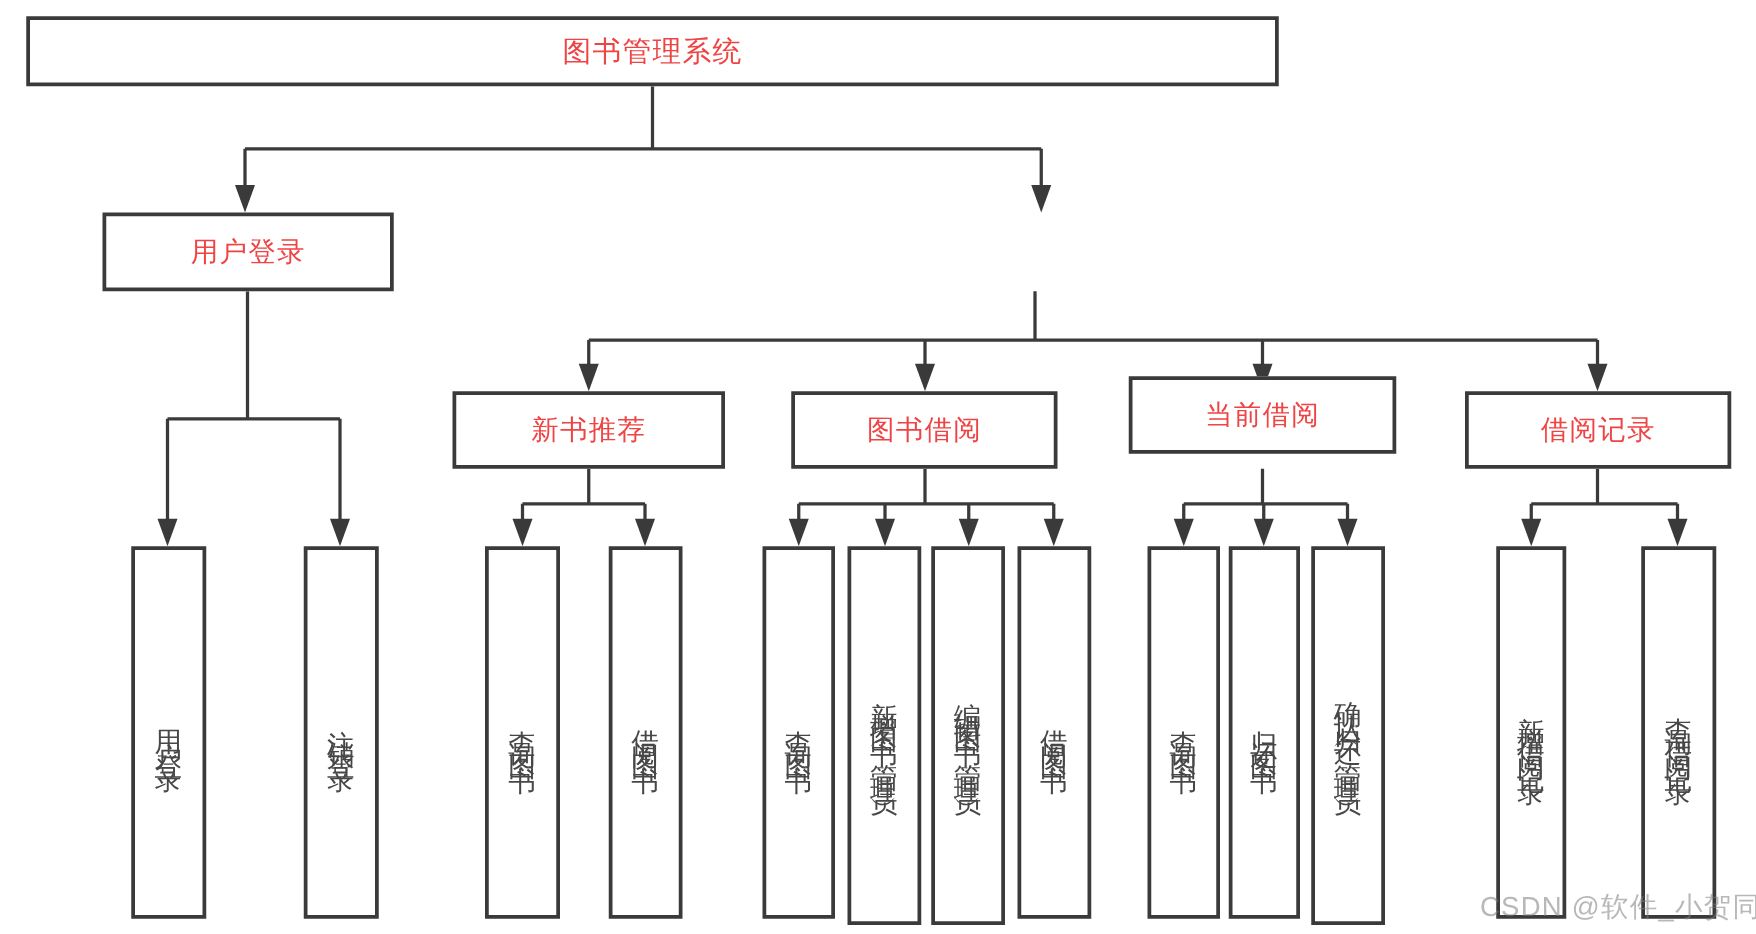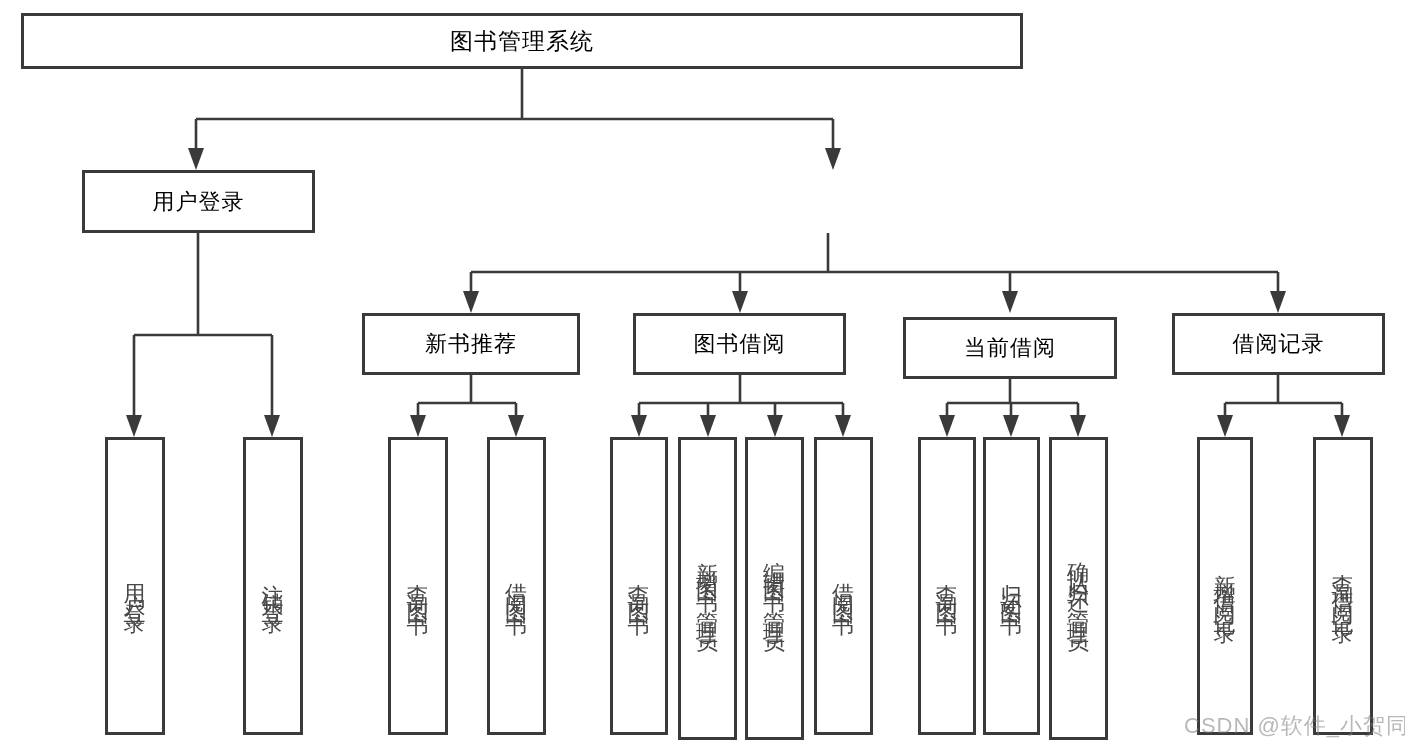--- a/index.html
+++ b/index.html
@@ -8,21 +8,21 @@
     width:1405px;height:747px;
     background:#ffffff;
     overflow:hidden;
     font-family:"Liberation Sans", sans-serif;
   }
   #wires{position:absolute;left:0;top:0;z-index:1;}
   .hbox{
     position:absolute;z-index:2;box-sizing:border-box;
     background:#ffffff;border:3px solid #3a3a3a;
     display:flex;align-items:center;justify-content:center;
-    color:#000000;font-size:22px;letter-spacing:1px;
+    color:#ef4444;font-size:22px;letter-spacing:1px;
   }
   .hbox.root{font-size:23px;}
   .vbox{
     position:absolute;z-index:2;box-sizing:border-box;
     background:#ffffff;border:3px solid #3a3a3a;
     display:flex;align-items:center;justify-content:center;
     color:#474747;
   }
   .vtext{
     writing-mode:vertical-rl;
@@ -93,21 +93,21 @@
   <div class="hbox" style="left:82px;top:170px;width:233px;height:63px;">
     <span>用户登录</span>
   </div>
 
   <div class="hbox" style="left:362px;top:313px;width:218px;height:62px;">
     <span>新书推荐</span>
   </div>
   <div class="hbox" style="left:633px;top:313px;width:213px;height:62px;">
     <span>图书借阅</span>
   </div>
-  <div class="hbox" style="left:903px;top:317px;width:214px;height:62px;">
+  <div class="hbox" style="left:903px;top:301px;width:214px;height:62px;">
     <span>当前借阅</span>
   </div>
   <div class="hbox" style="left:1172px;top:313px;width:213px;height:62px;justify-content:center;">
     <span>借阅记录</span>
   </div>
 
   <div class="vbox" style="left:105px;top:437px;width:60px;height:298px;">
     <span class="vtext">用户登录</span>
   </div>
   <div class="vbox" style="left:243px;top:437px;width:60px;height:298px;">

